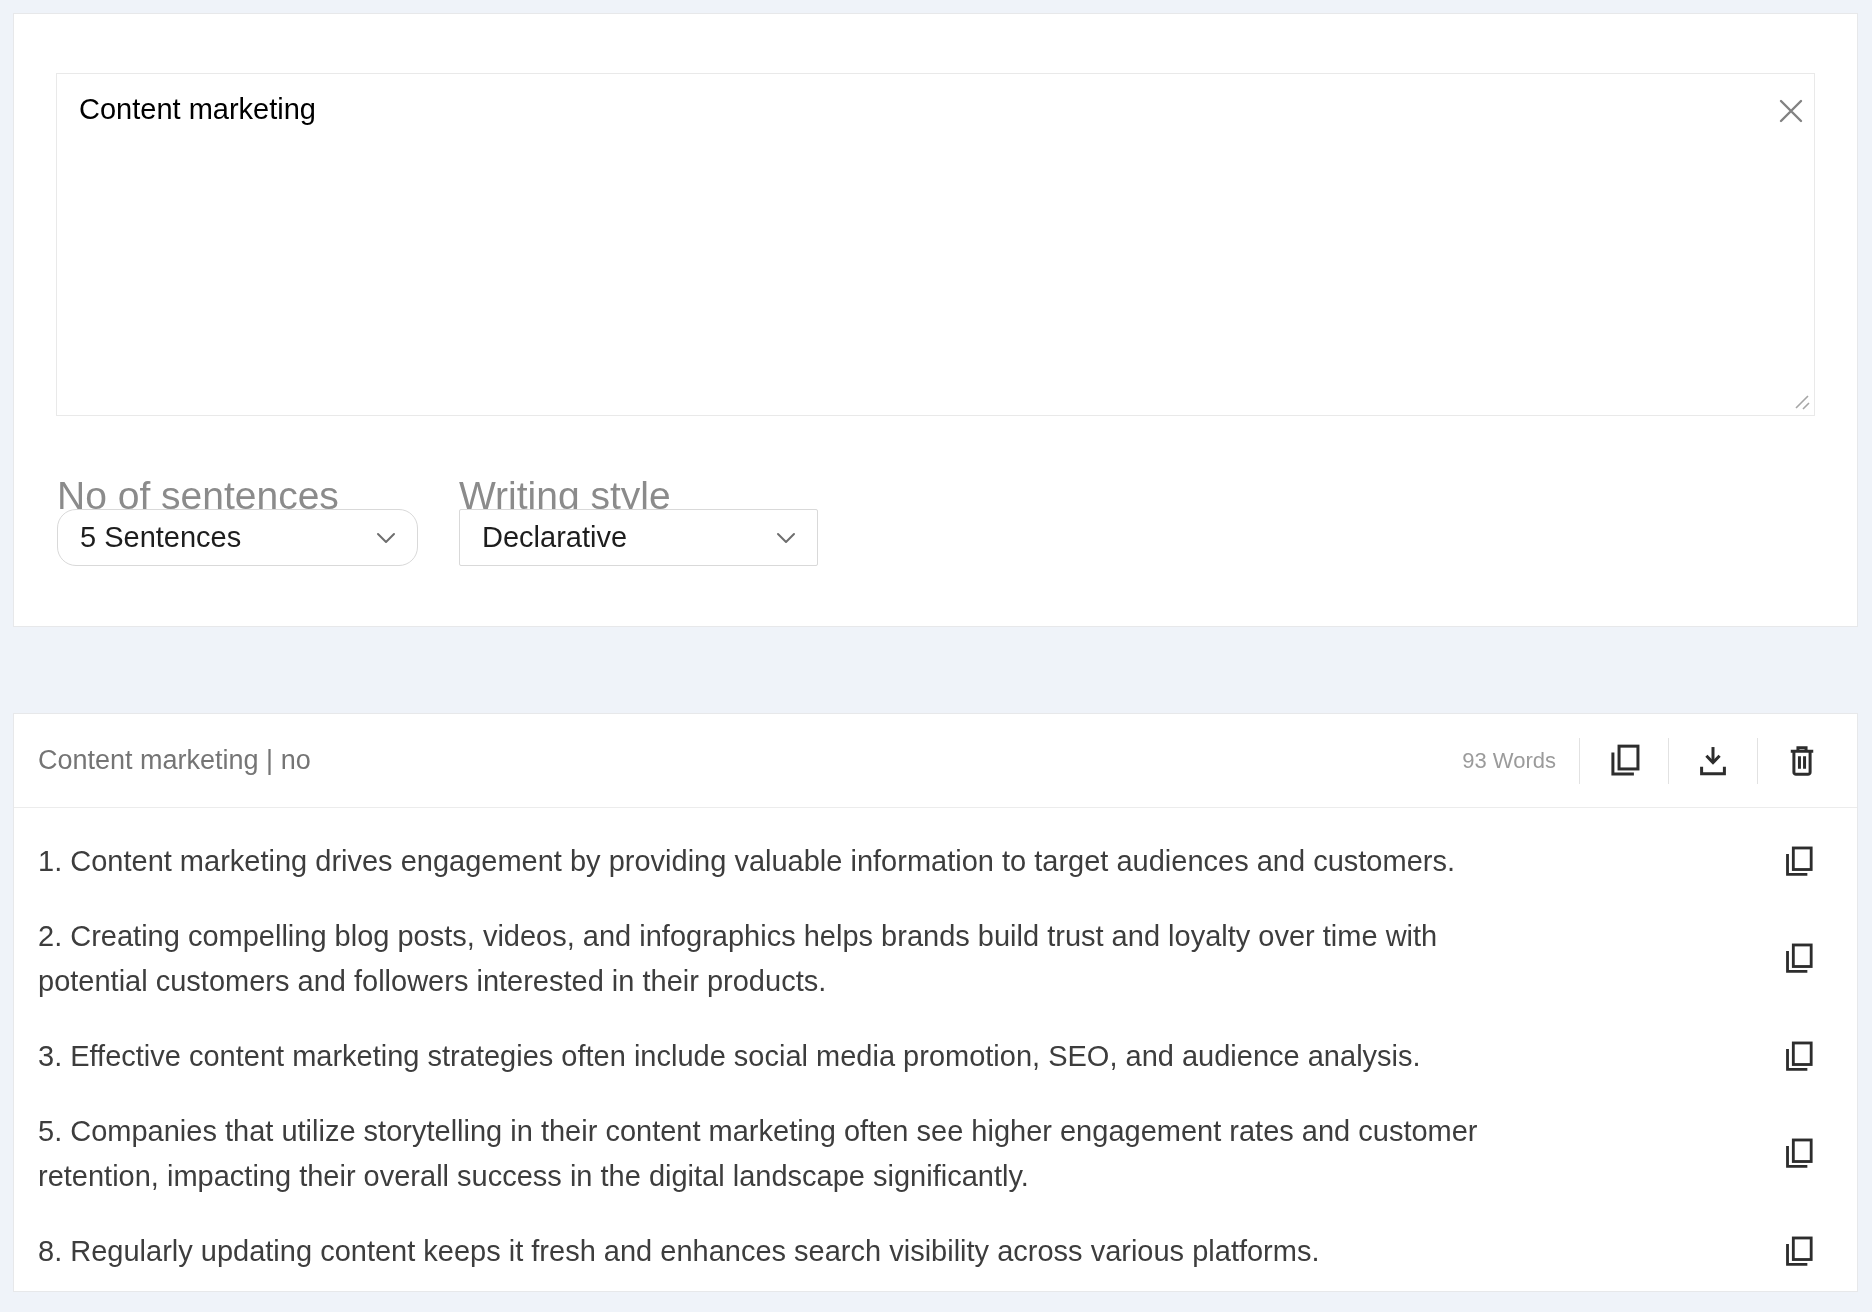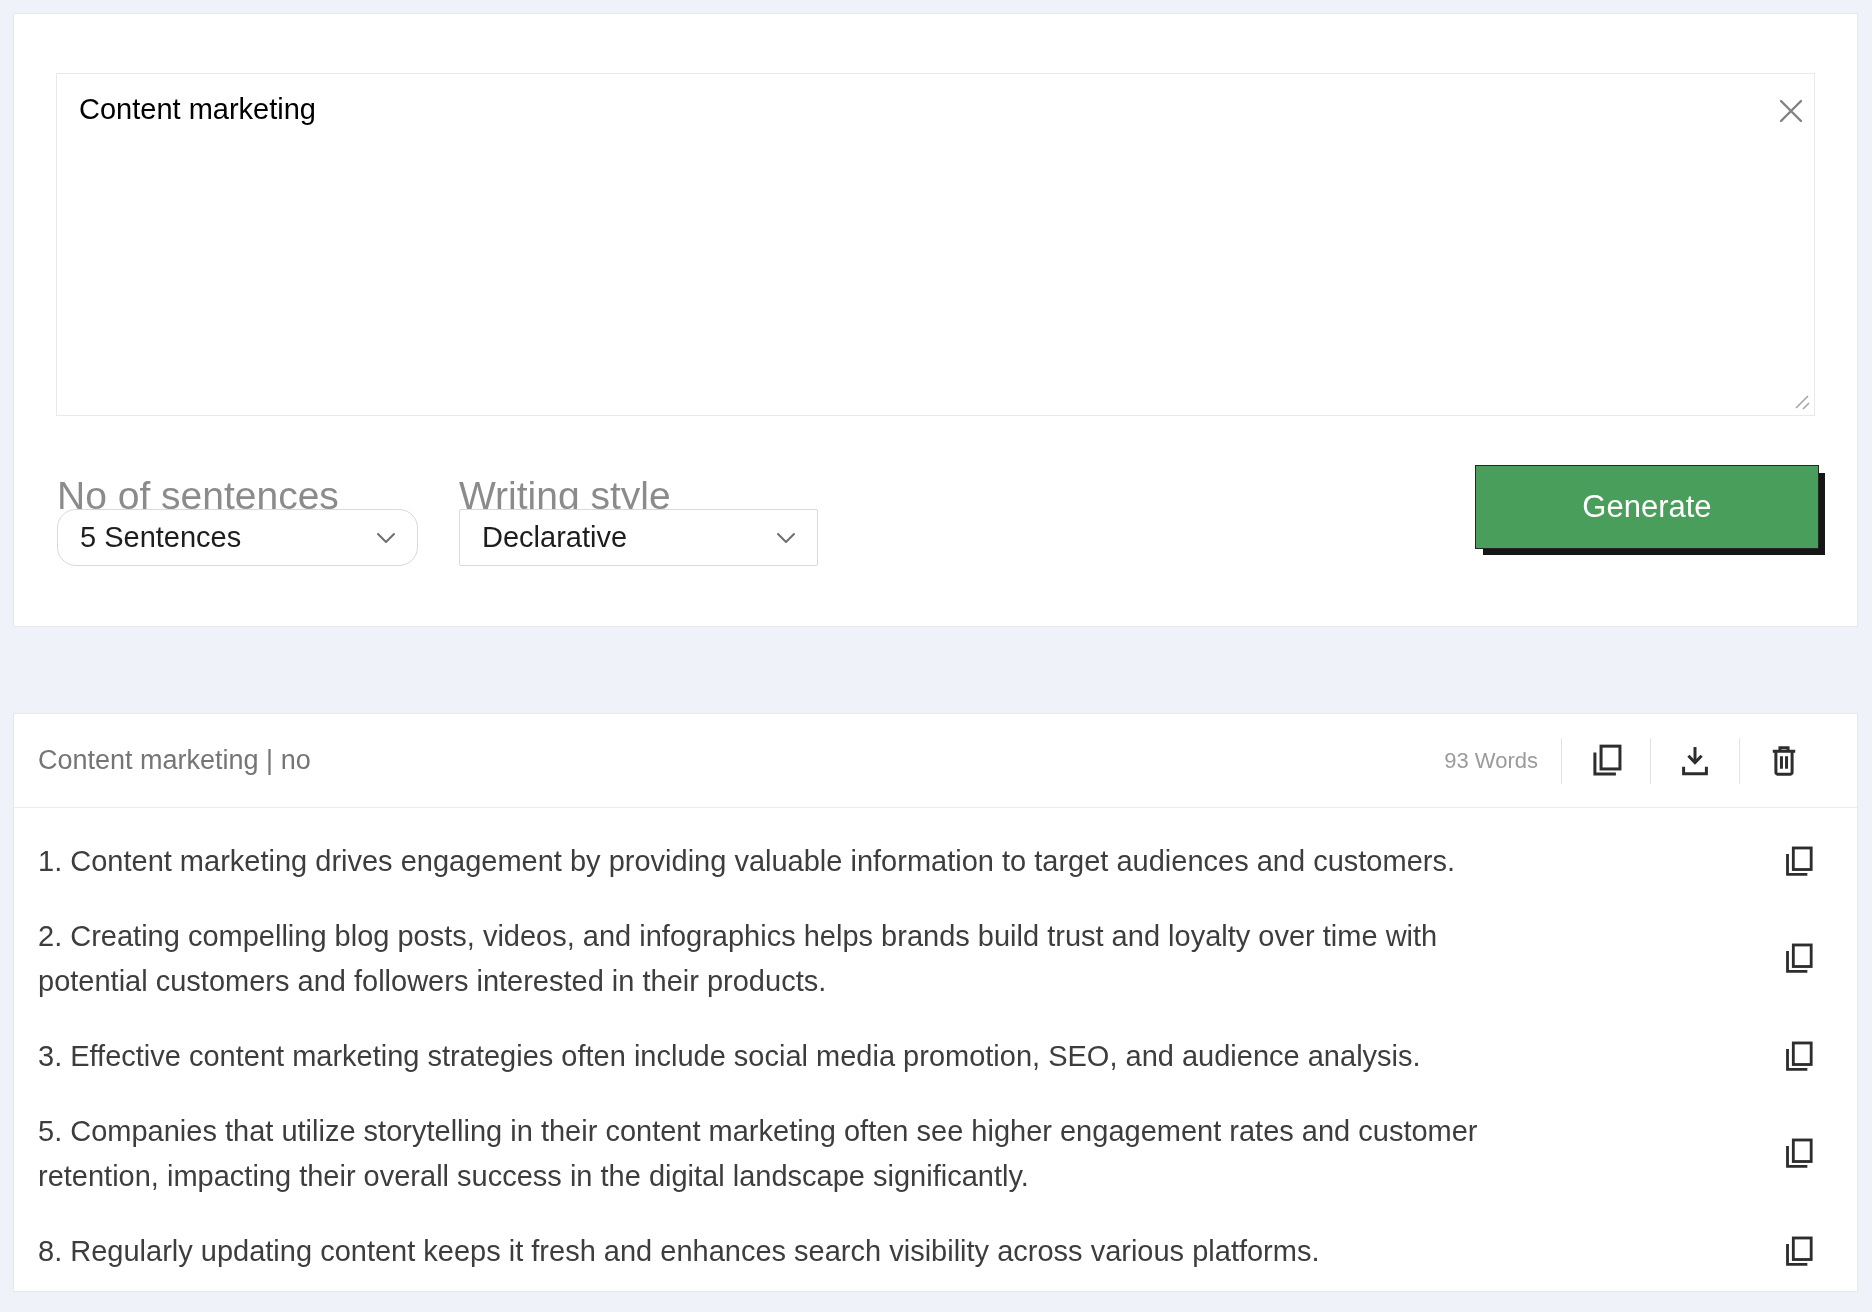--- a/index.html
+++ b/index.html
@@ -61,21 +61,21 @@
     border: 1px solid #262626;
     box-shadow: 7px 7px 0 -1px #161616;
     display: flex; align-items: center; justify-content: center;
     cursor: pointer;
   }
 
   
   .results-header {
     height: 94px; border-bottom: 1px solid #ececec;
     display: flex; align-items: center; justify-content: space-between;
-    padding: 0 52px 0 24px;
+    padding: 0 34px 0 24px;
   }
   .results-query { font-size: 27px; color: #757575; }
   .header-right  { display: flex; align-items: center; gap: 23px; }
   .word-count    { font-size: 22px; color: #9b9b9b; }
   .vsep { width: 1px; height: 46px; background: #e2e2e2; }
   .icon-btn {
     background: none; border: none; padding: 0; cursor: pointer;
     display: flex; align-items: center; justify-content: center;
     width: 42px; height: 44px;
   }
@@ -126,21 +126,20 @@
 
   <div class="select-box" id="select-style">
     <span>Declarative</span>
     <span>
       <svg width="22" height="14" viewBox="0 0 22 14">
         <path d="M3 3 L11 11 L19 3" stroke="#6e6e6e" stroke-width="2" fill="none" stroke-linecap="round" stroke-linejoin="round"></path>
       </svg>
     </span>
   </div>
 
-  <button class="generate-btn">Generate</button>
 </div>
 
 <div class="card" id="results-card">
 
   <div class="results-header">
     <div class="results-query">Content marketing | no</div>
 
     <div class="header-right">
       <div class="word-count">93 Words</div>
       <div class="vsep"></div>

